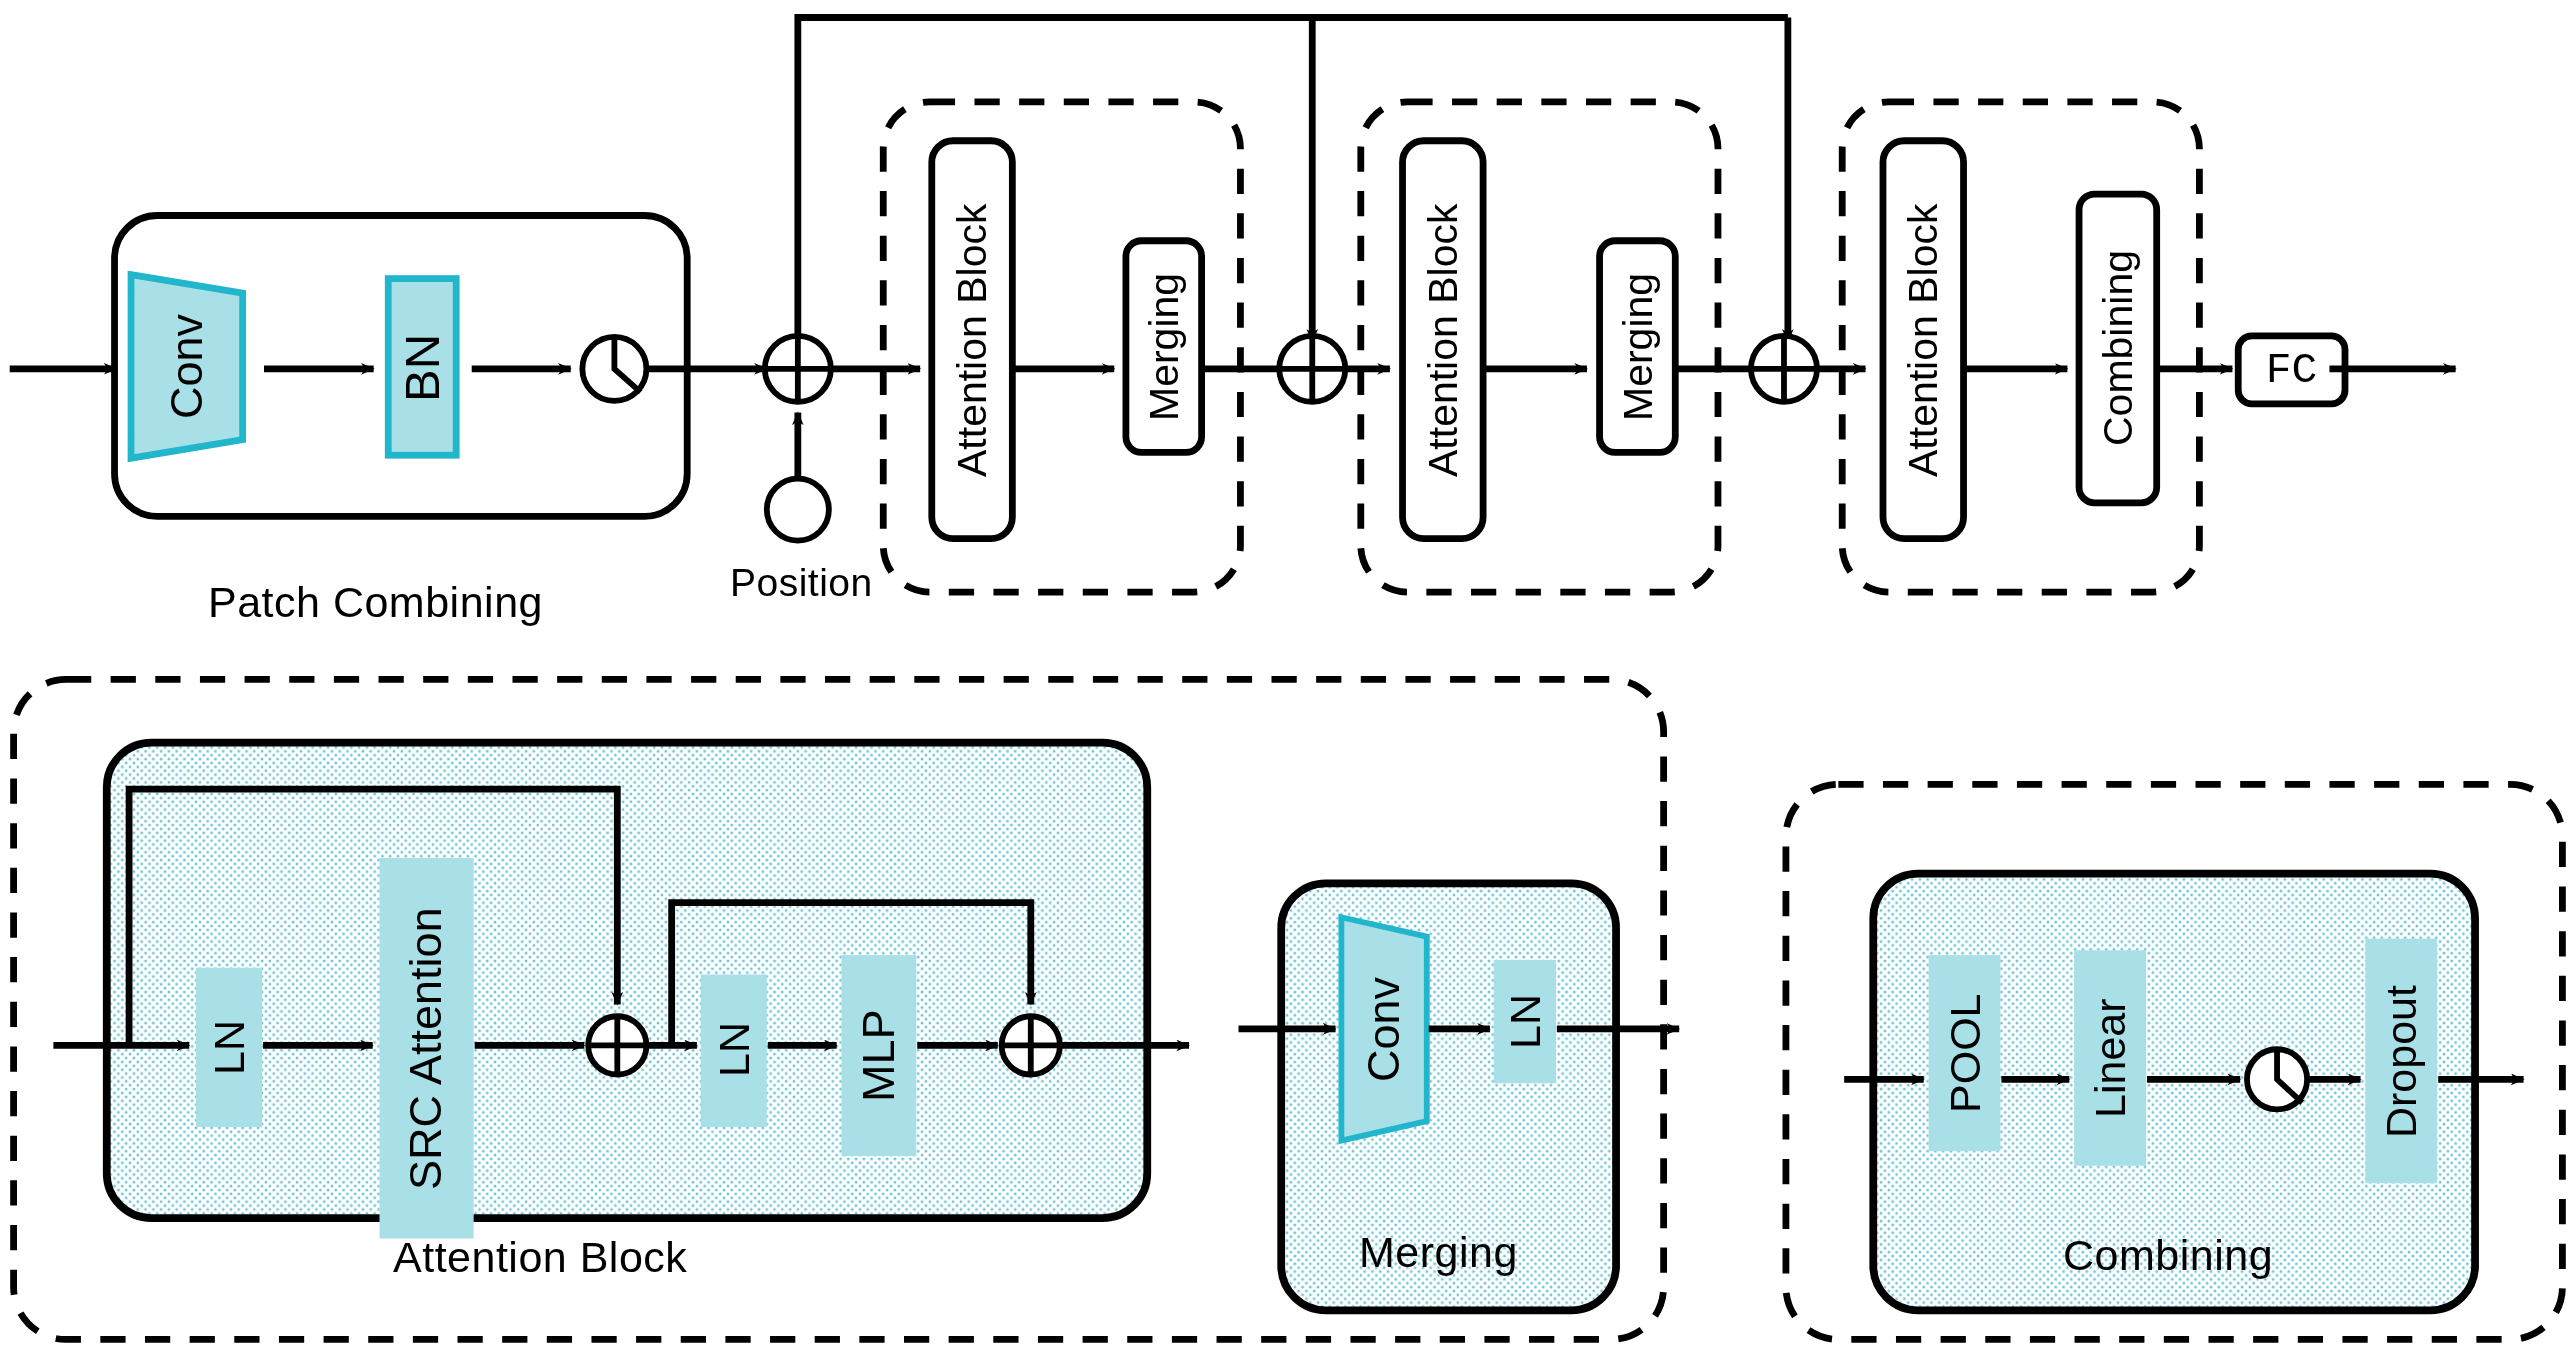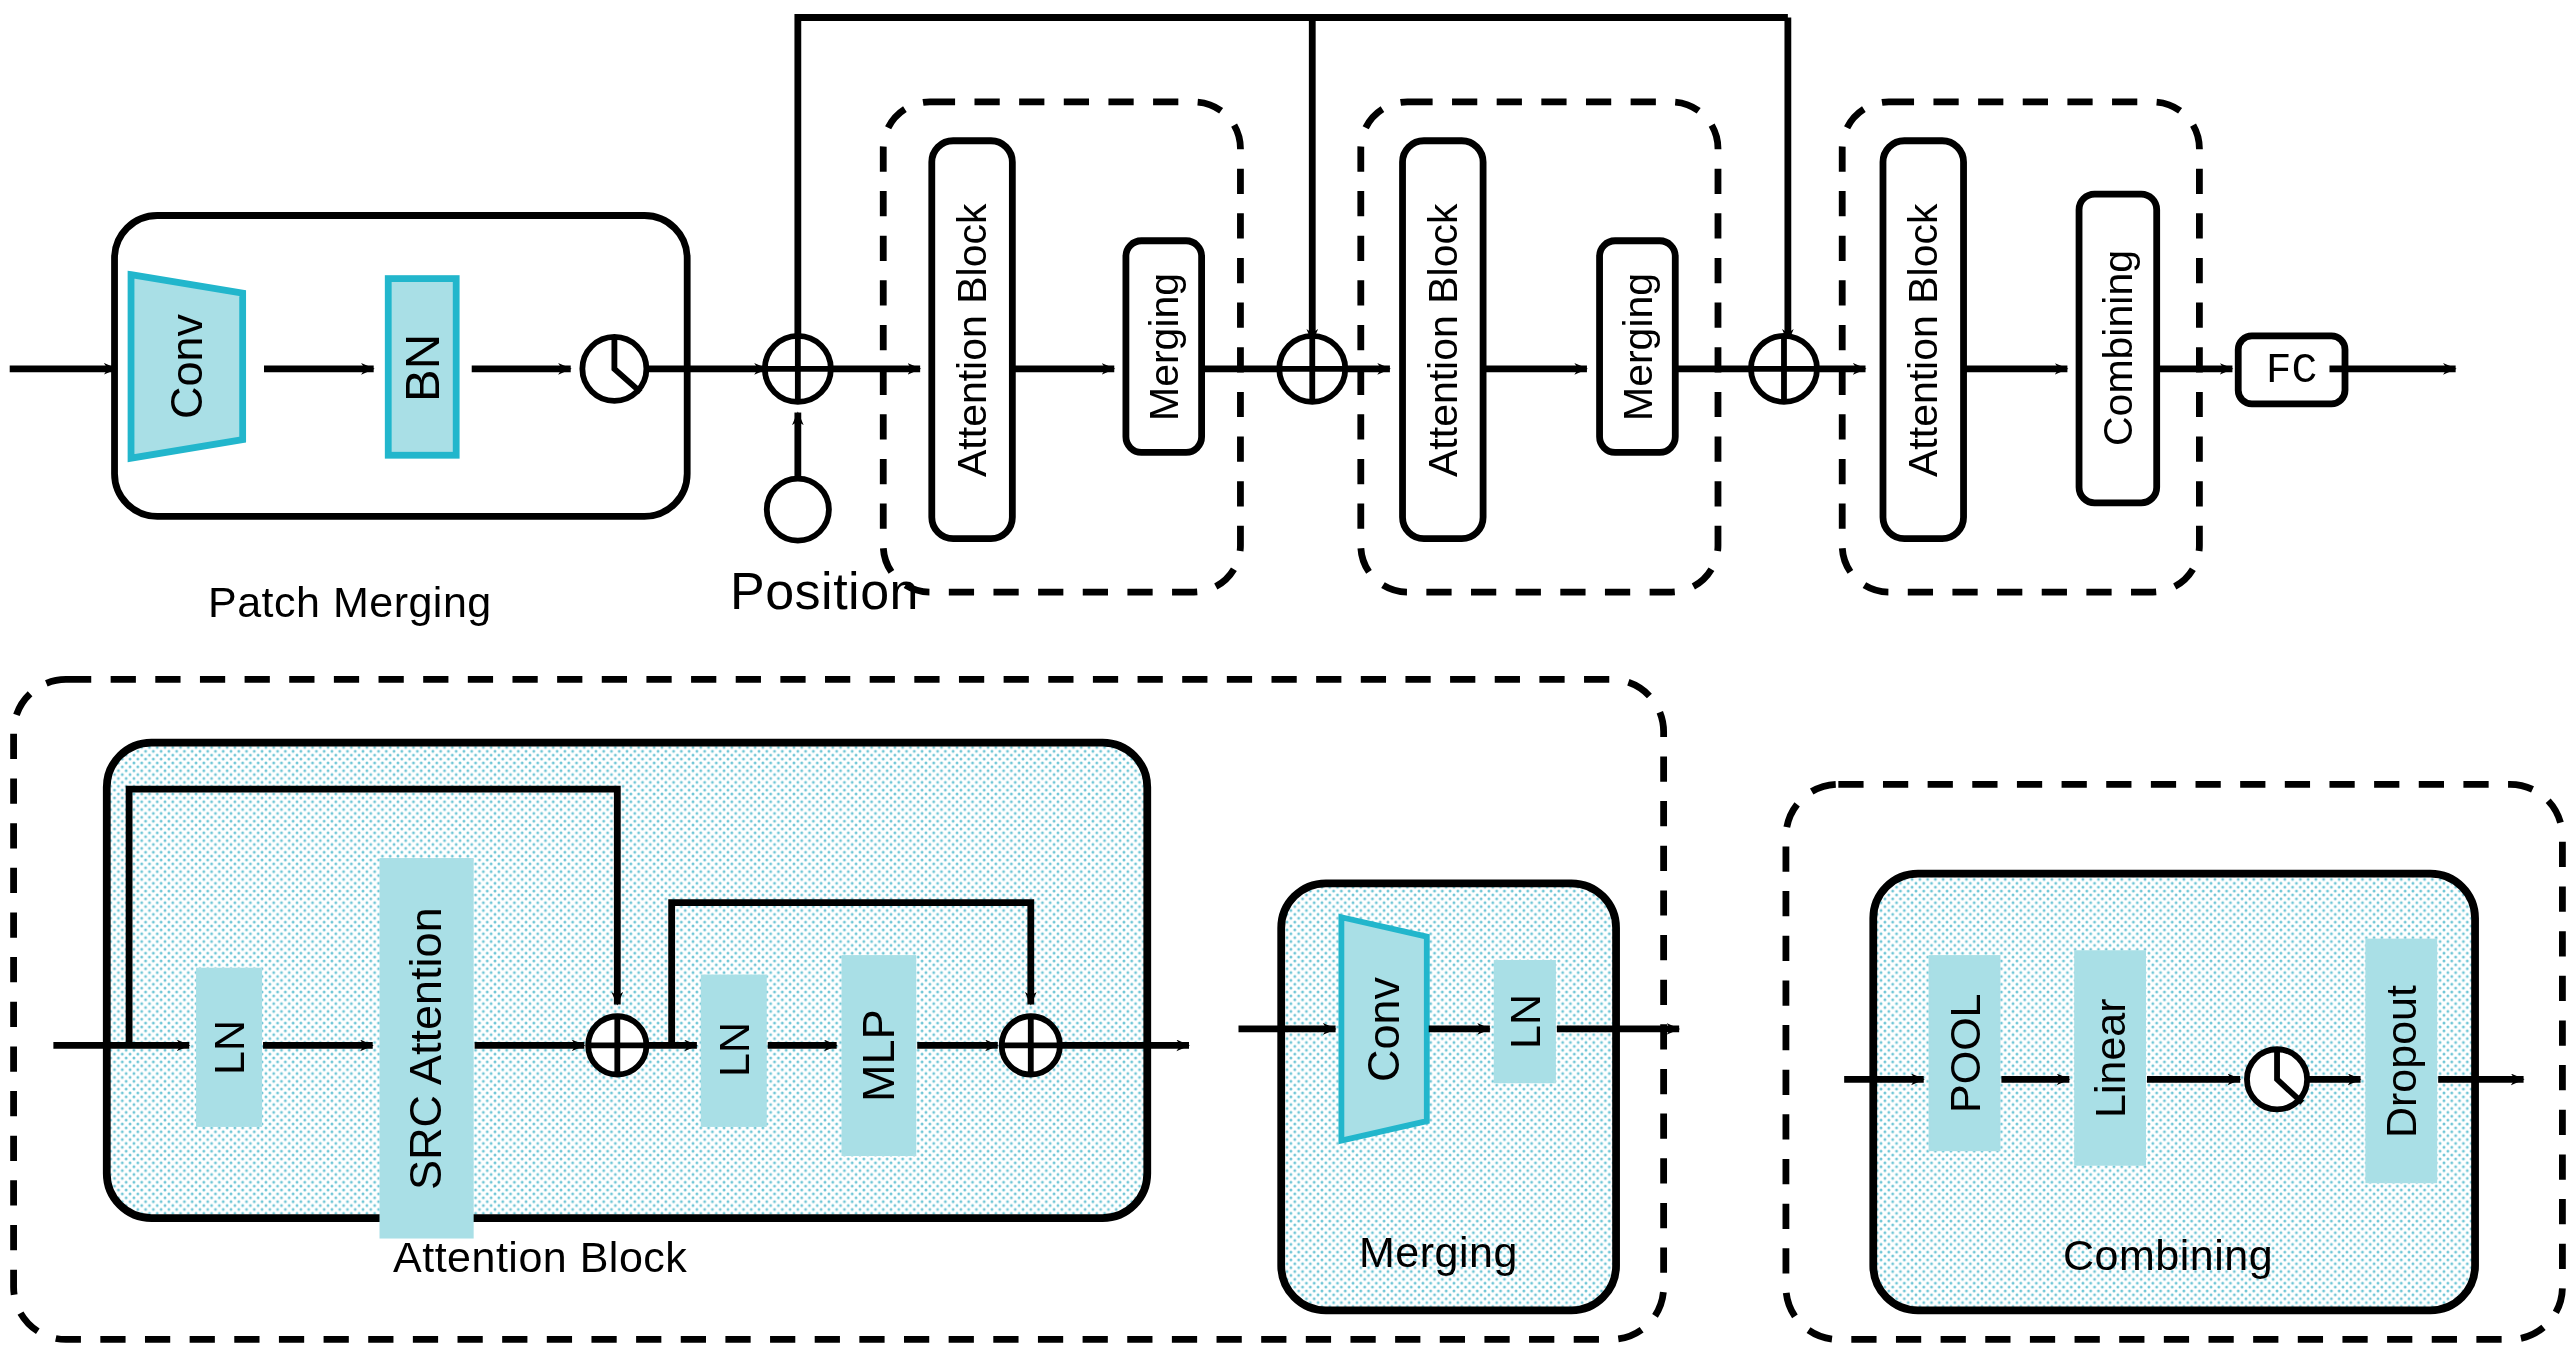--- a/index.html
+++ b/index.html
@@ -270,23 +270,23 @@
       <line x1="2212" y1="1112" x2="2308" y2="1112" stroke="#000" stroke-width="7" marker-end="url(#arrowBig)"></line>
       <line x1="2378" y1="1112" x2="2432" y2="1112" stroke="#000" stroke-width="7" marker-end="url(#arrowBig)"></line>
       <line x1="2512" y1="1112" x2="2600" y2="1112" stroke="#000" stroke-width="7" marker-end="url(#arrowBig)"></line>
     </g>
   </svg>
 
   <div class="vlabel" style="left:131px; top:275px; width:112px; height:183px; font-size:45px;">Conv</div>
 
   <div class="vlabel" style="left:388px; top:279px; width:68px; height:177px; font-size:49px;">BN</div>
 
-  <div class="captionlabel" style="left:208px; top:578px;">Patch Merging</div>
-
-  <div class="captionlabel" style="left:730px; top:561px; font-size:52px;">Position</div>
+  <div class="captionlabel" style="left:208px; top:578px;">Patch Combining</div>
+
+  <div class="captionlabel" style="left:730px; top:561px; font-size:39px;">Position</div>
 
   <div class="vlabel" style="left:932px; top:141px; width:81px; height:398px; font-size:41px;">Attention Block</div>
 
   <div class="vlabel" style="left:1126px; top:241px; width:76px; height:212px; font-size:41px;">Merging</div>
 
   <div class="vlabel" style="left:1403px; top:141px; width:81px; height:398px; font-size:41px;">Attention Block</div>
 
   <div class="vlabel" style="left:1600px; top:241px; width:76px; height:212px; font-size:41px;">Merging</div>
 
   <div class="vlabel" style="left:1883px; top:141px; width:81px; height:398px; font-size:41px;">Attention Block</div>

